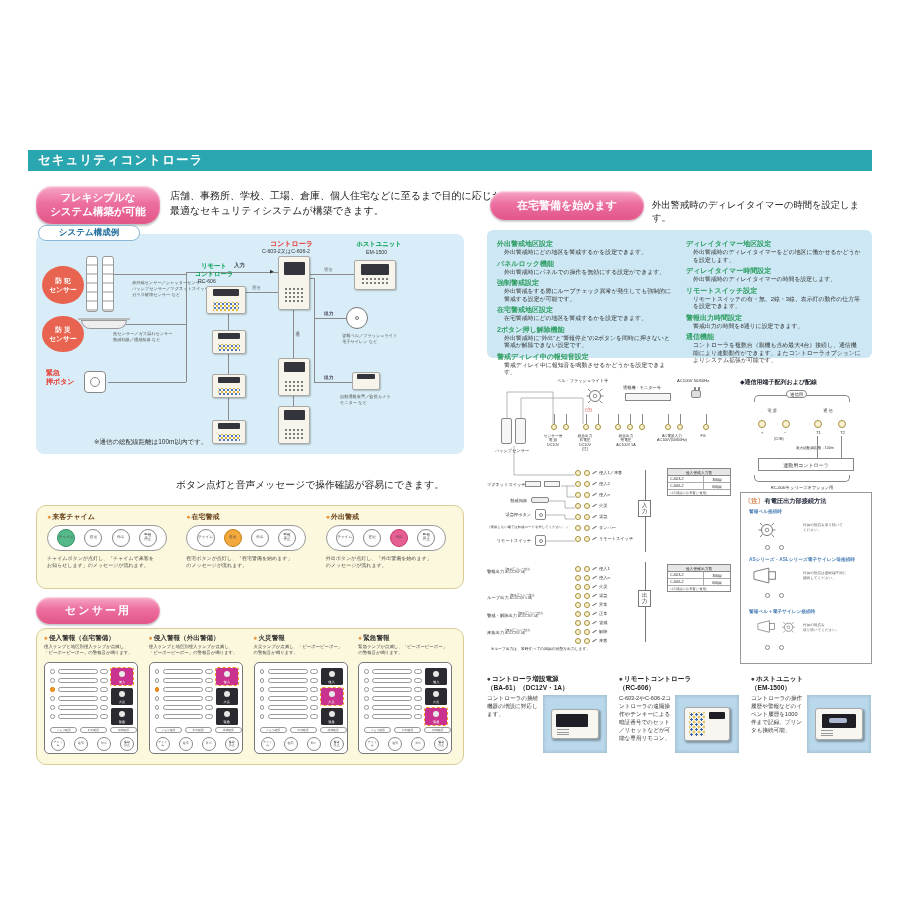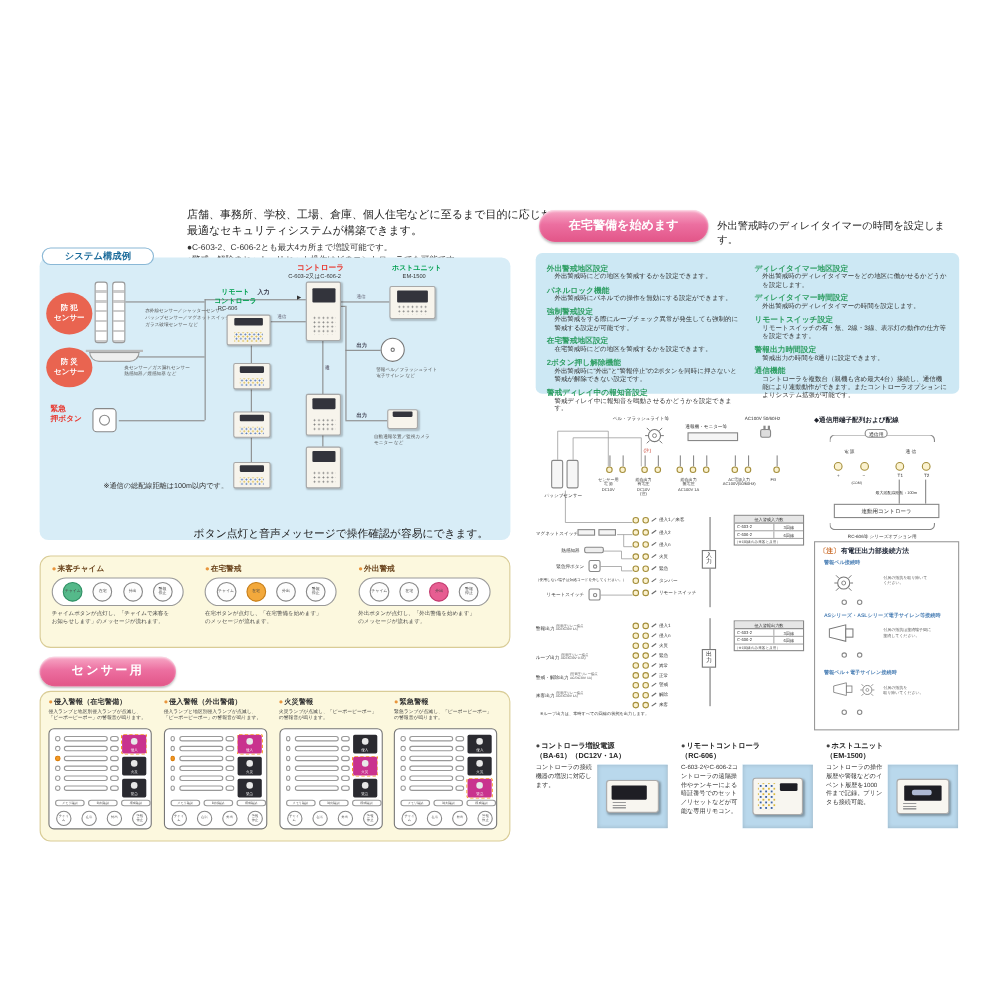--- a/index.html
+++ b/index.html
@@ -22,21 +22,21 @@
   #badge-easy{left:36px;top:468px;width:124px;height:37px;font-size:10.5px}
   #badge-alarm{left:36px;top:597px;width:124px;height:27px;font-size:11px;letter-spacing:2px}
   #badge-func{left:490px;top:191px;width:154px;height:29px;font-size:11px}
   #flex-desc{position:absolute;left:170px;top:188px;font-size:10px;line-height:1.5;color:#222}
   #flex-bullets{position:absolute;left:170px;top:219px}
   .fbullet{font-size:7.6px;line-height:1.5;color:#333}
   #easy-lead{position:absolute;left:176px;top:479px;font-size:9.8px;color:#222}
   #alarm-lead{position:absolute;left:172px;top:603px;font-size:9.8px;color:#222}
   #func-lead{position:absolute;left:652px;top:199px;font-size:9.3px;width:225px;color:#222}
   
-  #sysbox{position:absolute;left:36px;top:234px;width:428px;height:257px;background:#D8EDF7;border-radius:8px}
+  #sysbox{position:absolute;left:36px;top:234px;width:428px;height:220px;background:#D8EDF7;border-radius:8px}
   #sys-label{position:absolute;left:2px;top:-9px;width:102px;height:16px;background:#fff;
              border:1.2px solid #8AB8D6;border-radius:9px;color:#1A6A9A;font-weight:bold;font-size:8.5px;
              display:flex;align-items:center;justify-content:center}
   .yellowbox{position:absolute;background:#FCF8DE;border:1px solid #D9CC96;border-radius:10px}
   #easy-box{left:36px;top:505px;width:428px;height:84px}
   #alarm-box{left:36px;top:628px;width:428px;height:137px}
   #func-box{position:absolute;left:487px;top:230px;width:385px;height:128px;background:#CDE8F4;
             border-radius:6px;display:flex;padding:7px 10px;gap:13px}
   #set-left,#set-right{width:176px}
   .set-title{font-size:7px;font-weight:bold;color:#2E9E63;margin-top:2px}
@@ -182,27 +182,28 @@
         background-image:radial-gradient(circle,#3A62A8 1px,transparent 1.3px),
         radial-gradient(circle,#D8B73C 1px,transparent 1.3px);
         background-size:5px 5px,5px 5px;background-position:0 0,2.5px 2.5px}
   .dled{position:absolute;left:13px;top:9px;width:18px;height:5px;background:#C8D4F2;border-radius:2px;opacity:.85}
 </style>
 </head>
 <body>
 
 <div id="page">
 
-
+  <div id="header">
+    <span>セキュリティコントローラ</span>
+  </div>
+
+  <div class="badge pre" id="badge-flex">フレキシブルな
+システム構築が可能</div>
   <div id="flex-desc" class="pre">店舗、事務所、学校、工場、倉庫、個人住宅などに至るまで目的に応じた
 最適なセキュリティシステムが構築できます。</div>
-  <div id="flex-bullets">
-      <div class="fbullet">●C-603-2、C-606-2とも最大4カ所まで増設可能です。</div>
-      <div class="fbullet">●警戒・解除のセット・リセット操作はどのコントローラでも可能です。</div>
-    </div>
 
   <div id="sysbox">
     <div id="sys-label">システム構成例</div>
 
     <div class="vl" style="left:150px;top:38px;height:110px"></div>
     <div class="hl" style="left:78px;top:40px;width:72px"></div>
     <div class="hl" style="left:90px;top:90px;width:60px"></div>
     <div class="hl" style="left:72px;top:148px;width:78px"></div>
     <div class="hl" style="left:150px;top:38px;width:92px"></div>
     <span class="arrow" style="left:234px;top:34px">▶</span>

